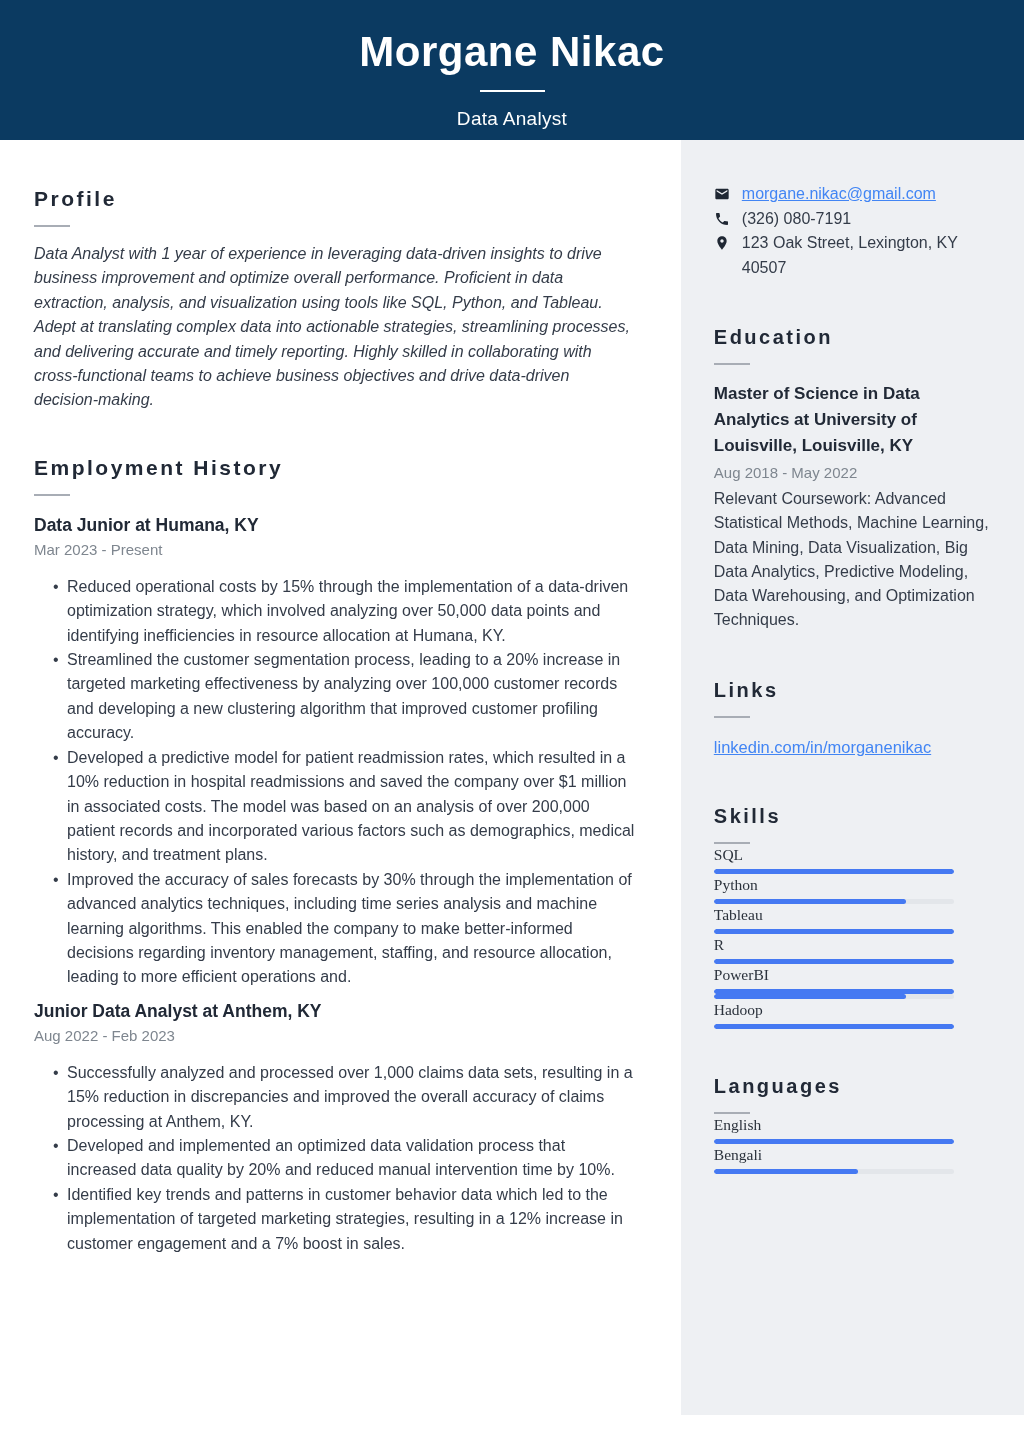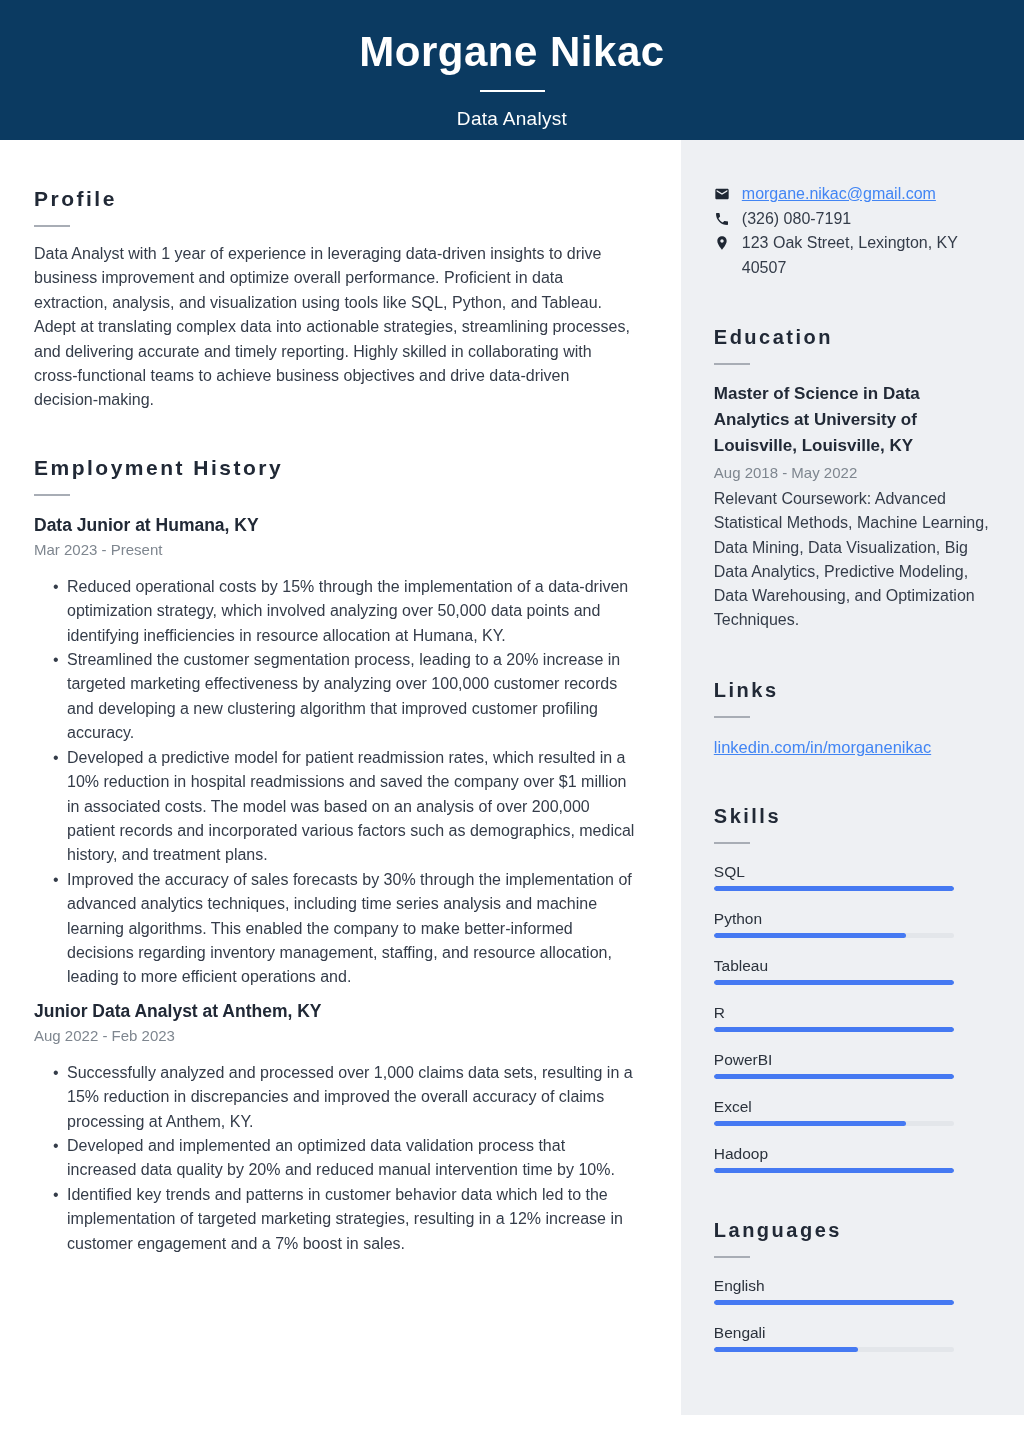--- a/index.html
+++ b/index.html
@@ -28,41 +28,41 @@
   
   .cols{display:flex;min-height:1275px;align-items:stretch;}
   .main{width:715px;padding:46px 44px 0 34px;}
   .sidebar{width:359px;background:var(--sidebar-bg);padding:42px 32px 0 33px;}
 
   h2{margin:0;font-size:21px;line-height:26px;letter-spacing:2.5px;color:var(--heading-text);font-weight:bold;}
   .sidebar h2{font-size:20px;letter-spacing:2.5px;}
   .rule{width:36px;height:2px;background:var(--rule);margin-top:13px;}
 
   
-  .profile p{margin:15px 0 0;font-size:16px;line-height:24.4px;color:var(--body-text);}
+  .profile p{margin:15px 0 0;font-size:16px;line-height:24.4px;color:var(--body-text);font-style:italic;}
   .employment{margin-top:42px;}
   .job-title{margin:17px 0 0;font-size:17.5px;line-height:24px;color:var(--heading-text);font-weight:bold;}
   .job + .job .job-title{margin-top:9px;}
   .job-dates{margin:2px 0 0;font-size:15px;line-height:22px;color:var(--muted-text);}
   .job ul{margin:14px 0 0;padding:0;list-style:none;}
   .job li{position:relative;padding-left:33px;font-size:16px;line-height:24.4px;color:var(--body-text);}
   .job li::before{content:"\2022";position:absolute;left:19px;top:0;color:var(--body-text);}
 
   
   .c-row{display:flex;align-items:flex-start;}
   .c-icon{width:16px;height:16px;margin:4px 12px 0 0;flex:none;color:var(--icon);}
   .c-icon svg{display:block;width:16px;height:16px;fill:currentColor;}
   .c-text{font-size:16px;line-height:24.5px;color:var(--body-text);}
   a.blue-link{color:var(--link);text-decoration:underline;}
   .sb-section{margin-top:44px;}
   .degree{margin-top:16px;font-size:17px;line-height:26px;font-weight:bold;color:var(--heading-text);}
   .edu-dates{margin-top:3px;font-size:15px;line-height:22px;color:var(--muted-text);}
   .edu-desc{margin-top:3px;font-size:16px;line-height:24.3px;color:var(--body-text);}
   .link-item{margin-top:17px;font-size:16.5px;line-height:24px;}
-  .meter{margin-top:17px;}
+  .meter{font-family:Liberation Serif, serif;}
   .meter-name{font-size:15.5px;line-height:22px;color:#2b323c;margin-bottom:3px;}
   .bar{width:240px;height:5px;border-radius:3px;background:var(--bar-track);overflow:hidden;}
   .fill{height:100%;border-radius:3px;background:var(--accent);}
 </style>
 </head>
 <body>
 
 <div class="page">
 
   <header class="hdr">
@@ -184,21 +184,20 @@
               <div class="fill" style="width: 100%;"></div>
             </div>
         </div>
         <div class="meter">
           <div class="meter-name">PowerBI</div>
           <div class="bar">
               <div class="fill" style="width: 100%;"></div>
             </div>
         </div>
         <div class="meter">
-          <div class="meter-name">Excel</div>
           <div class="bar">
               <div class="fill" style="width: 80%;"></div>
             </div>
         </div>
         <div class="meter">
           <div class="meter-name">Hadoop</div>
           <div class="bar">
               <div class="fill" style="width: 100%;"></div>
             </div>
         </div>

